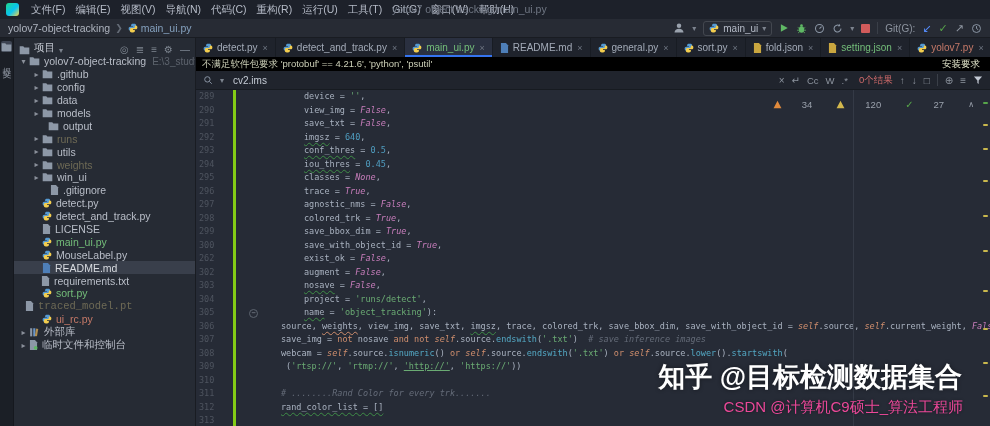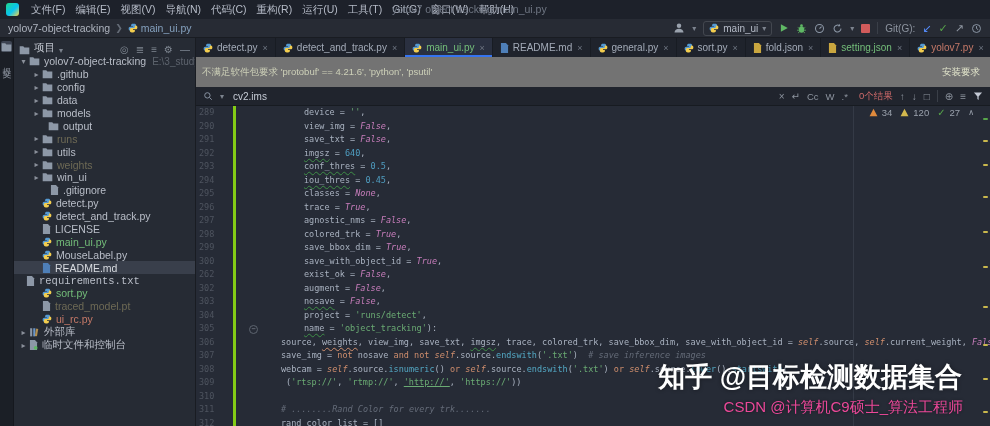--- a/index.html
+++ b/index.html
@@ -53,21 +53,21 @@
   .tsuffix{color:#5d636d;margin-left:6px;font-size:10px;}
   .ic{display:inline-flex;align-items:center;flex:none;}
   
   .editorcol{flex:1;display:flex;flex-direction:column;background:#262b36;min-width:0;position:relative;}
   .tabs{height:19px;background:#1f232c;display:flex;overflow:hidden;flex:none;}
   .tab{display:flex;align-items:center;gap:4px;padding:0 7px;font-size:10px;color:#a3abb8;
        border-right:1px solid #181c23;white-space:nowrap;}
   .tab.active{background:#2a3040;box-shadow:inset 0 -2px 0 #3574f0;}
   .tab .tx{color:#6d7480;font-size:9px;margin-left:1px;}
   .tab .green{color:#73bd79;} .tab .red{color:#c57968;}
-  .notif{height:14px;background:#737373;display:flex;align-items:center;padding:8px 6px;
+  .notif{height:14px;background:#000000;display:flex;align-items:center;padding:0 6px;
          font-size:9.5px;color:#cdd0b8;flex:none;}
   .notif-action{margin-left:auto;color:#e4e7cd;padding-right:4px;}
   .findbar{height:18px;background:#20242d;border-bottom:1px solid #171b21;display:flex;
            align-items:center;padding:0 7px;font-size:10px;color:#8d949f;gap:7px;flex:none;}
   .query{color:#c6ccd6;margin-left:2px;flex:1;}
   .fopt{color:#8d949f;font-size:9.5px;}
   .results{color:#cf6a6a;font-size:9.5px;margin-left:4px;}
   .fgl{color:#8d949f;font-size:10px;}
   
   .codewrap{flex:1;position:relative;overflow:hidden;
@@ -78,21 +78,21 @@
   .fm{width:45px;flex:none;position:relative;}
   .foldic{position:absolute;left:13px;top:3px;width:7px;height:7px;border:1px solid #5d646f;
           border-radius:50%;color:#8a919c;font-size:7px;line-height:6px;text-align:center;}
   .ct{flex:none;white-space:pre;}
   .seg.d{color:#a9b2c0;} .seg.k{color:#cf8e6d;} .seg.sf{color:#cf8e6d;font-style:italic;}
   .seg.c{color:#c77dbb;font-style:italic;} .seg.n{color:#4f9dc0;} .seg.s{color:#6aab73;}
   .seg.cm{color:#646b78;font-style:italic;} .seg.fn{color:#53a8c4;}
   .seg.u-gr{text-decoration:underline wavy #3e8e47 1px;text-underline-offset:2px;}
   .seg.u-or{text-decoration:underline wavy #cf8e6d 1px;text-underline-offset:2px;}
   .seg.lnk{text-decoration:underline;}
-  .inspections{position:absolute;top:1px;right:16px;display:flex;align-items:center;gap:4px;
+  .inspections{position:absolute;top:9px;right:16px;display:flex;align-items:center;gap:20px;
                font-size:9.5px;color:#9aa1ac;font-family:"Liberation Sans",sans-serif;}
   .insp-count{margin-right:4px;}
   .stripe-marks{position:absolute;right:2px;top:0;bottom:0;width:5px;}
   .smark{position:absolute;width:5px;height:2px;background:#c9b84d;border-radius:1px;}
   
   .wm1{position:absolute;right:28px;top:359px;font-size:27px;font-weight:bold;color:#ffffff;
        z-index:50;text-shadow:0 0 4px rgba(0,0,0,.45);white-space:nowrap;}
   .wm2{position:absolute;right:27px;top:398px;font-size:15px;color:#ec4899;z-index:50;
        text-shadow:0 0 3px rgba(0,0,0,.45);white-space:nowrap;}
 </style>
@@ -392,40 +392,40 @@
           </div>
           <div class="trow sel" style="padding-left: 17px;">
             <span class="arrow"></span>
             <span class="ic">
               <svg width="9" height="10" viewBox="0 0 12 14">
                 <path fill="#4e7fb8" d="M1 0h7l3 3v11H1z"></path>
               </svg>
             </span>
             <span class="tlabel ">README.md</span>
           </div>
-          <div class="trow" style="padding-left: 1px; font-family: Liberation Mono, monospace;">
+          <div class="trow" style="padding-left: 16px;">
             <span class="arrow"></span>
             <span class="ic">
               <svg width="9" height="10" viewBox="0 0 12 14">
                 <path fill="#8d98a7" d="M1 0h7l3 3v11H1z"></path>
               </svg>
             </span>
             <span class="tlabel ">requirements.txt</span>
           </div>
           <div class="trow" style="padding-left: 17px;">
             <span class="arrow"></span>
             <span class="ic">
               <svg width="10" height="10" viewBox="0 0 16 16">
                 <path fill="#559ad3" d="M8 1C6 1 5 1.9 5 3.2V5h3v1H3.6C2.2 6 1 7.1 1 9c0 1.9 1.2 3 2.6 3H5v-1.8C5 8.9 6.1 8 7.4 8h3.2C11.9 8 13 7 13 5.7V3.2C13 1.9 11.7 1 10 1H8z"></path>
                 <path fill="#f3cd4e" d="M8 15c2 0 3-.9 3-2.2V11H8v-1h4.4c1.4 0 2.6-1.1 2.6-3 0-1.9-1.2-3-2.6-3H11v1.8C11 7.1 9.9 8 8.6 8H5.4C4.1 8 3 9 3 10.3v2.5C3 14.1 4.3 15 6 15h2z"></path>
               </svg>
             </span>
             <span class="tlabel green">sort.py</span>
           </div>
-          <div class="trow" style="padding-left: 17px;">
+          <div class="trow" style=" font-family: Liberation Mono, monospace;">
             <span class="arrow"></span>
             <span class="ic">
               <svg width="9" height="10" viewBox="0 0 12 14">
                 <path fill="#8d98a7" d="M1 0h7l3 3v11H1z"></path>
               </svg>
             </span>
             <span class="tlabel dim">traced_model.pt</span>
           </div>
           <div class="trow" style="padding-left: 17px;">
             <span class="arrow"></span>

